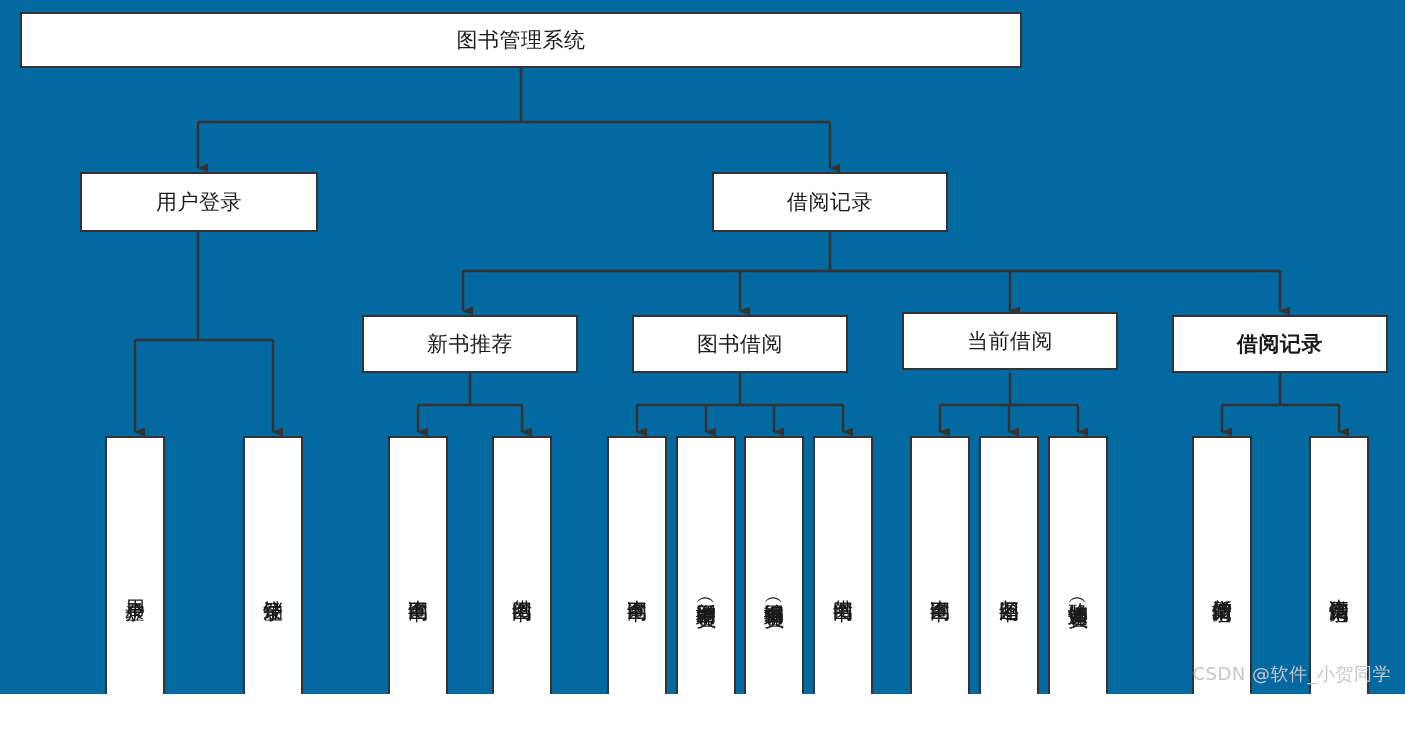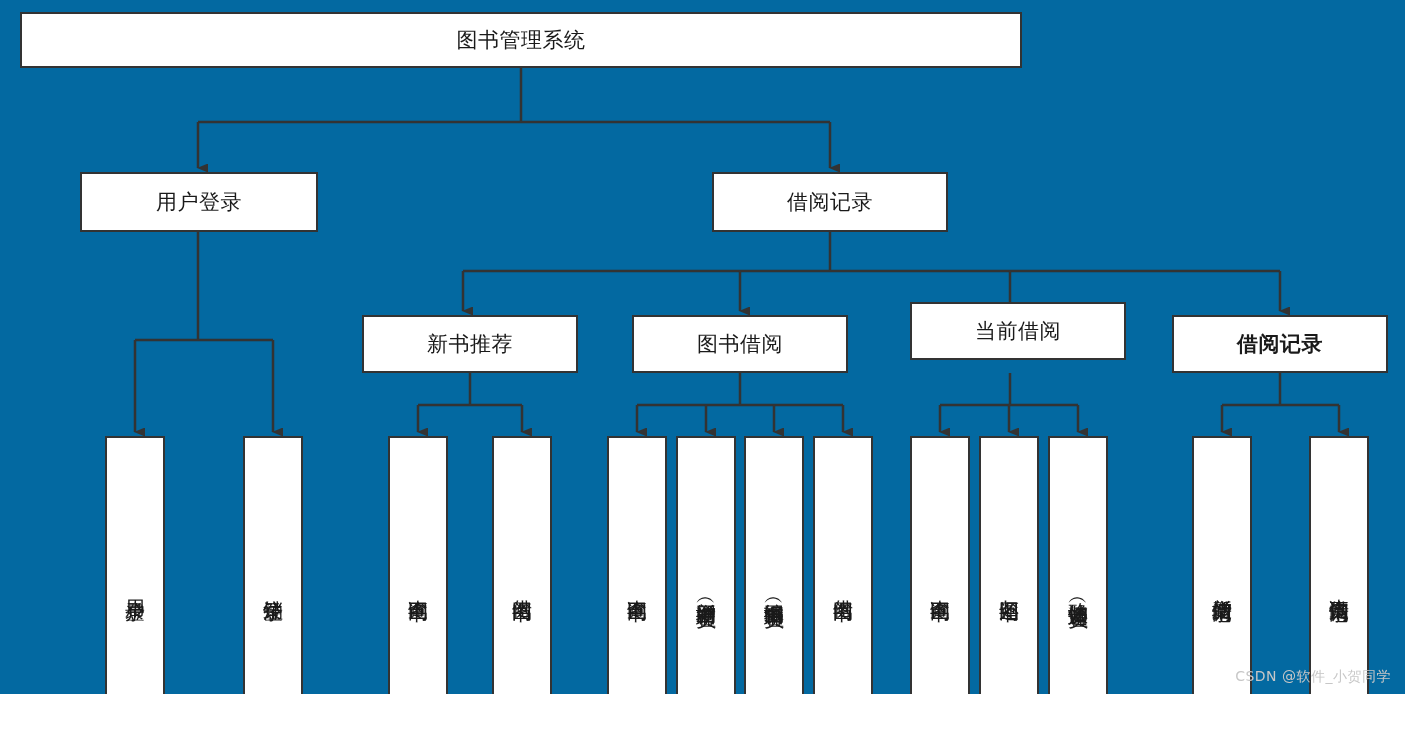--- a/index.html
+++ b/index.html
@@ -61,21 +61,21 @@
     justify-content: center;
   }
   .node.leaf.top-aligned .node-label {
     align-items: flex-start;
     padding-top: 6px;
   }
   .watermark {
     position: absolute;
     right: 14px;
     bottom: 8px;
-    font-size: 14px;
+    font-size: 18px;
     color: #c7c7c7;
     white-space: nowrap;
     z-index: 5;
     letter-spacing: 0.5px;
   }
 </style>
 </head>
 <body>
 
 <div id="stage">
@@ -140,21 +140,21 @@
   <div class="node" style="left:712px; top:172px; width:236px; height:60px;">
     <span class="node-label">借阅记录</span>
   </div>
 
   <div class="node" style="left:362px; top:315px; width:216px; height:58px;">
     <span class="node-label">新书推荐</span>
   </div>
   <div class="node" style="left:632px; top:315px; width:216px; height:58px;">
     <span class="node-label">图书借阅</span>
   </div>
-  <div class="node" style="left:902px; top:302px; width:216px; height:58px;margin-left:8px;">
+  <div class="node" style="left:902px; top:312px; width:216px; height:58px;">
     <span class="node-label">当前借阅</span>
   </div>
   <div class="node" style="left:1172px; top:315px; width:216px; height:58px;font-weight:bold;">
     <span class="node-label">借阅记录</span>
   </div>
 
   <div class="node leaf" style="left:105px; top:436px; width:60px; height:299px;">
     <span class="node-label">用户登录</span>
   </div>
   <div class="node leaf" style="left:243px; top:436px; width:60px; height:299px;">

